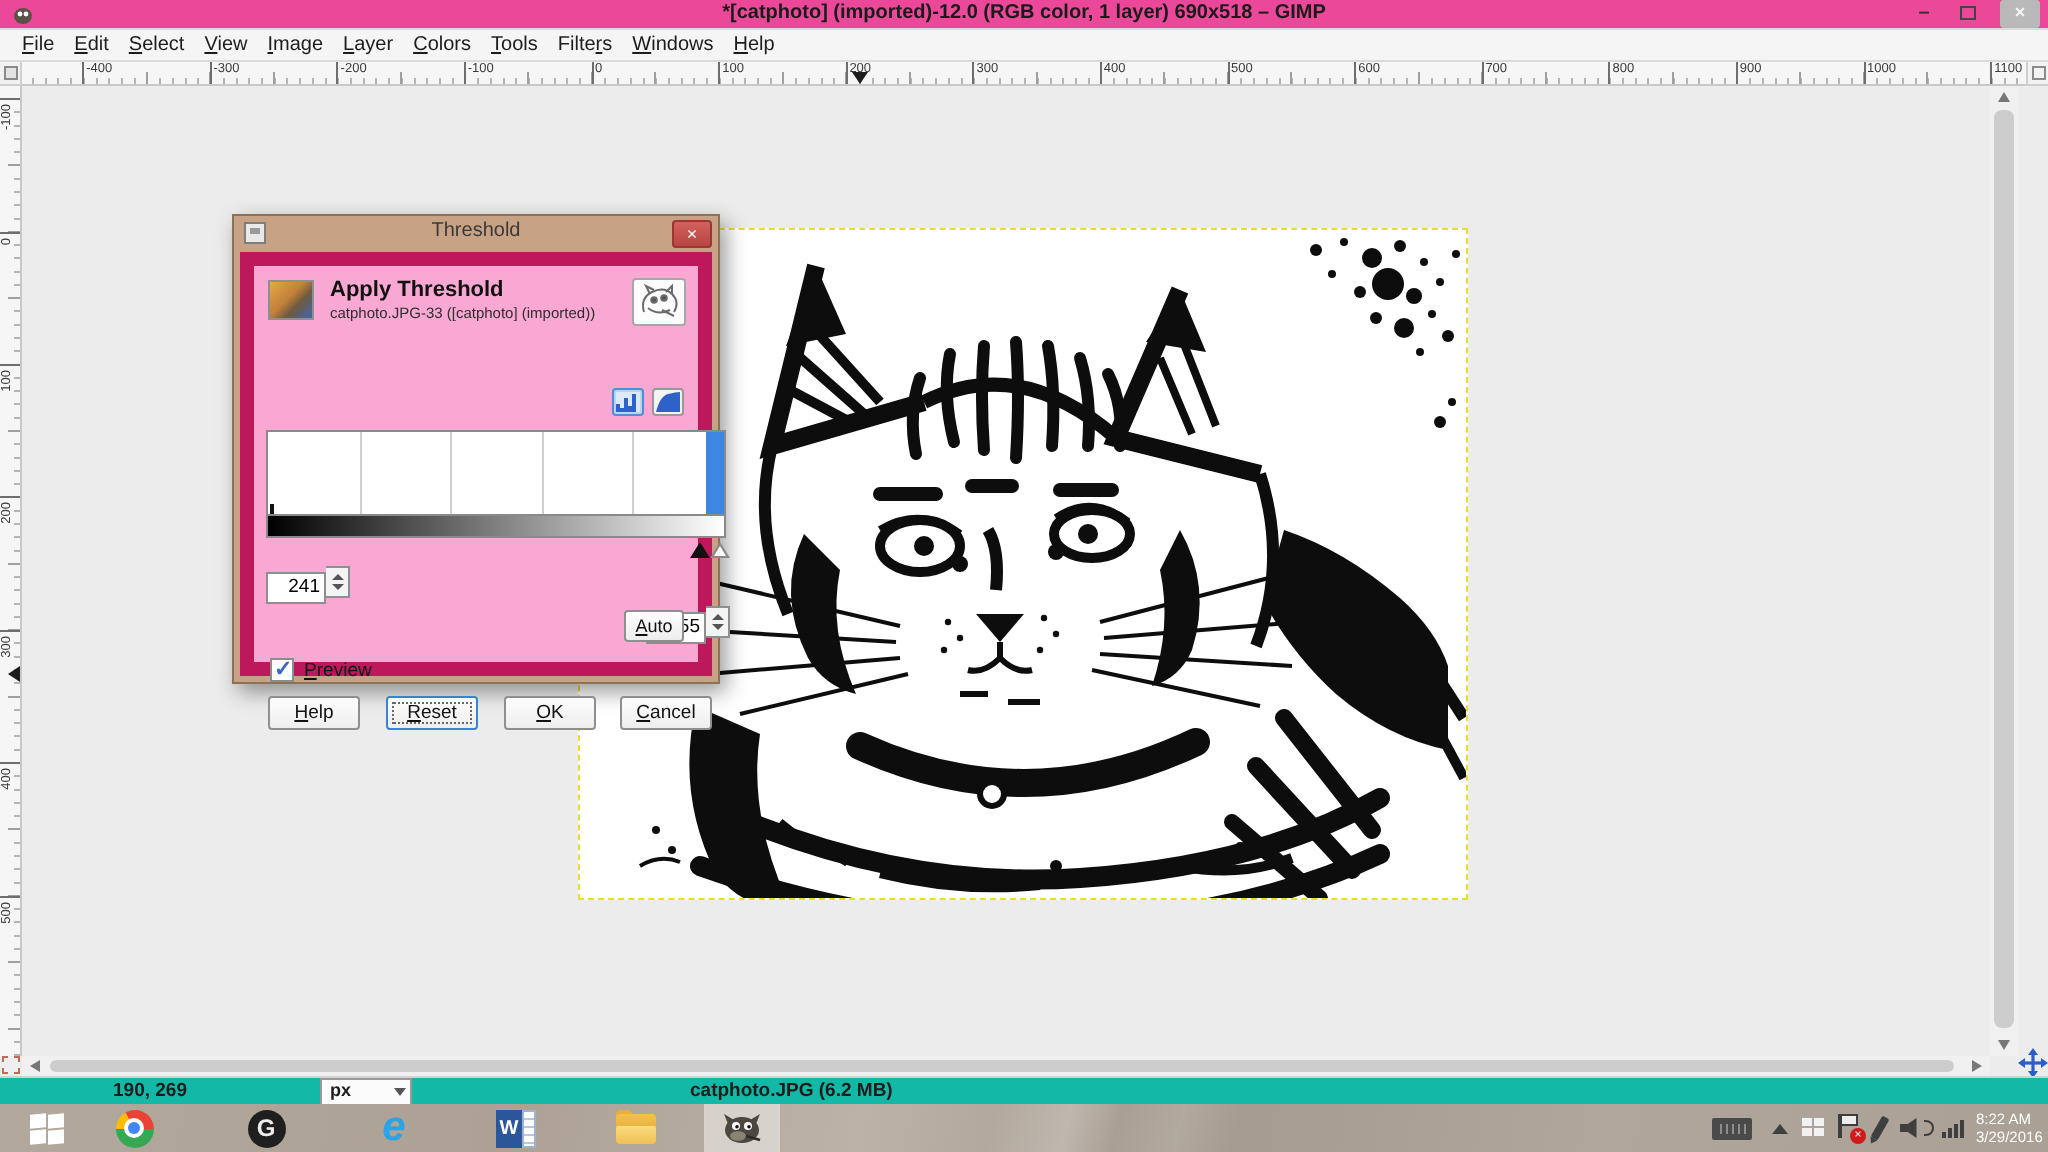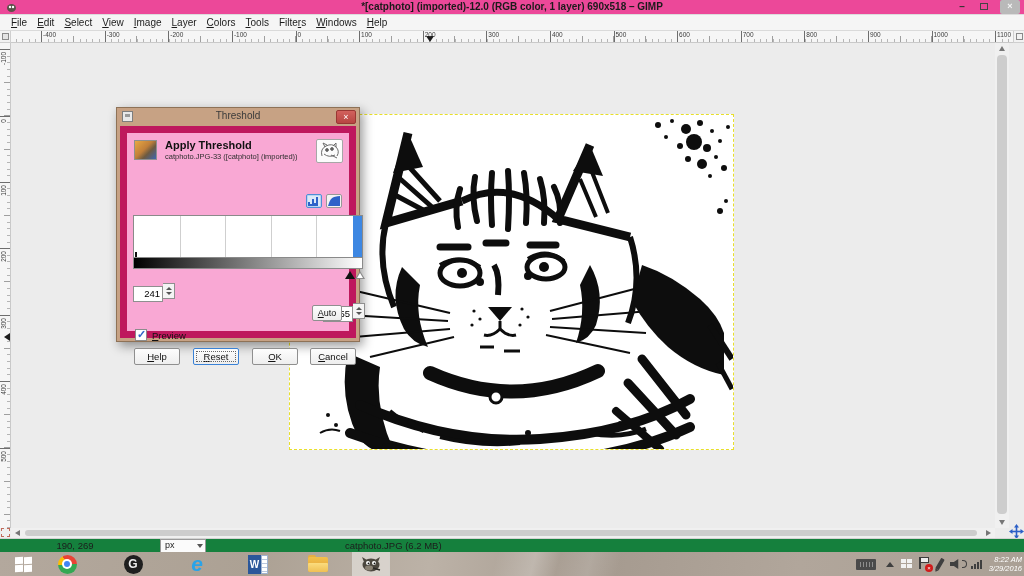--- a/index.html
+++ b/index.html
@@ -74,22 +74,22 @@
   #vs-dn { left:4px; bottom:3px; border-left:3px solid transparent; border-right:3px solid transparent; border-top:5px solid #777; }
   #hscroll { position:absolute; left:11px; top:528px; width:984px; height:10px; background:#f0f0f0; }
   #hscroll .thumb { position:absolute; left:14px; top:2px; width:952px; height:6px; background:#cdcdcd; border-radius:3px; }
   #hs-left { left:4px; top:2px; border-top:3px solid transparent; border-bottom:3px solid transparent; border-right:5px solid #777; }
   #hs-right { right:4px; top:2px; border-top:3px solid transparent; border-bottom:3px solid transparent; border-left:5px solid #777; }
   #quickmask { position:absolute; left:1px; top:528px; width:9px; height:9px;
     border:1px dashed #c06a5a; background:#efefef; }
   #nav-cross { position:absolute; left:1009px; top:524px; width:15px; height:15px; }
 
   
-  #statusbar { position:absolute; left:0; top:538px; width:1024px; height:14px; background:#15803d;
-    border-top:1px solid #d2d2d2; font-size:9.5px; color:#1c1c1c; }
+  #statusbar { position:absolute; left:0; top:538px; width:1024px; height:14px; background:#14b8a6;
+    border-top:1px solid #d2d2d2; font-size:9.5px; color:#1c1c1c;font-weight:bold; }
   #pos-label { position:absolute; left:30px; top:1px; width:90px; text-align:center; }
   .mini-combo { position:absolute; top:0px; height:13px; background:#fbfbfb; border:1px solid #9a9a9a;
     font-size:9px; line-height:11px; padding:0 10px 16px 4px; }
   .mini-combo:after { content:""; position:absolute; right:2px; top:4px; width:0; height:0;
     border-left:3px solid transparent; border-right:3px solid transparent; border-top:4px solid #555; }
   #unit-combo { left:160px; width:46px; }
   #zoom-combo { left:262px; width:72px;margin-top:24px; }
   #file-label { position:absolute; left:345px; top:1px; }
 
   
@@ -230,22 +230,22 @@
     border-radius:1px; transform:rotate(30deg); }
   #tray-pen:after { content:""; position:absolute; left:0; bottom:-3px; width:0; height:0;
     border-left:2px solid transparent; border-right:2px solid transparent; border-top:3px solid #3f3f3f; }
   #tray-vol { position:absolute; left:950px; top:7px; width:11px; height:10px;
     background:#3f3f3f; clip-path:polygon(0 30%,35% 30%,75% 0,75% 100%,35% 70%,0 70%); }
   #tray-vol-arc { position:absolute; left:962px; top:8px; width:5px; height:8px;
     border:1.5px solid #3f3f3f; border-left:none; border-top-right-radius:6px; border-bottom-right-radius:6px; }
   #tray-net { position:absolute; left:971px; top:7px; width:13px; height:10px; display:flex;
     align-items:flex-end; gap:1px; }
   #tray-net i { width:2px; background:#3f3f3f; display:block; }
-  #tray-clock { position:absolute; left:988px; top:3px; width:34px; text-align:right;
-    font-size:7.5px; line-height:9px; color:#fff;font-style:italic; }
+  #tray-clock { position:absolute; left:988px; top:3px; width:34px; text-align:left;
+    font-size:7.5px; line-height:9px; color:#fff; }
 </style>
 </head>
 <body>
 
 <div id="titlebar">
   <span id="win-icon">
     <svg width="11" height="11" viewBox="0 0 11 11">
         <ellipse cx="5.5" cy="6" rx="4.5" ry="4" fill="#5b5149"></ellipse>
         <circle cx="4" cy="5" r="1.2" fill="#fff"></circle>
         <circle cx="7" cy="5" r="1.2" fill="#fff"></circle>

